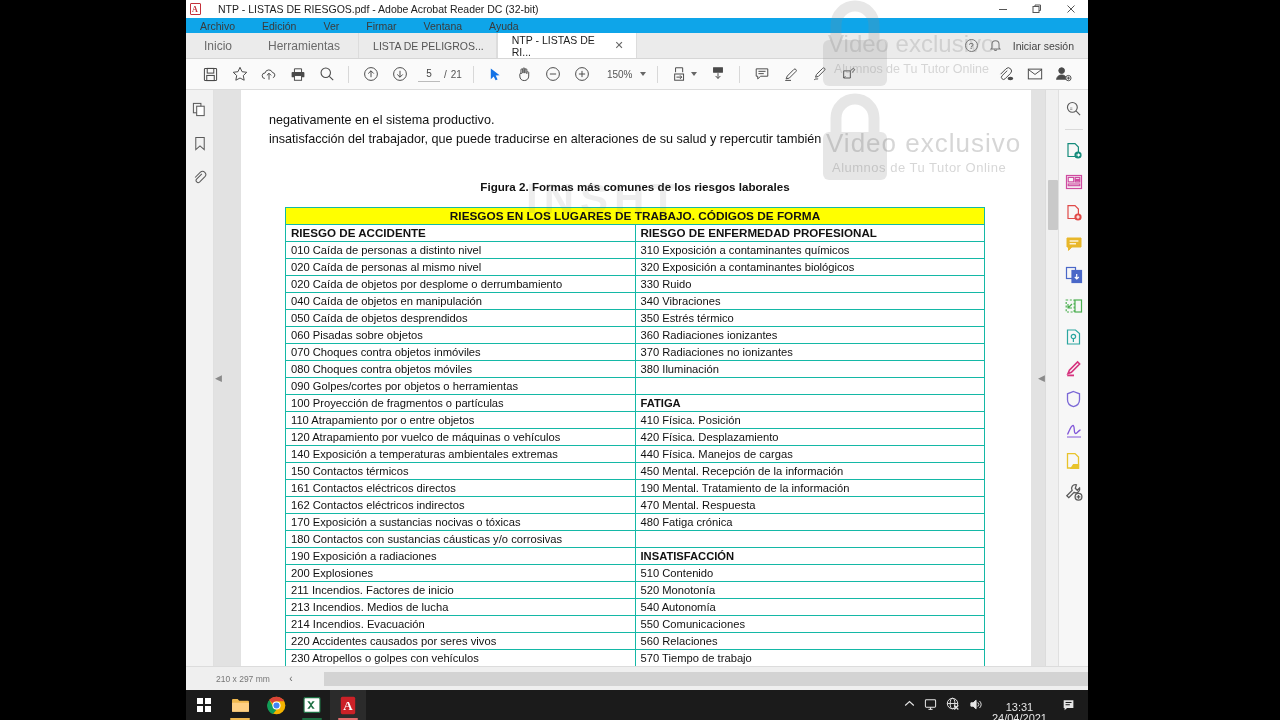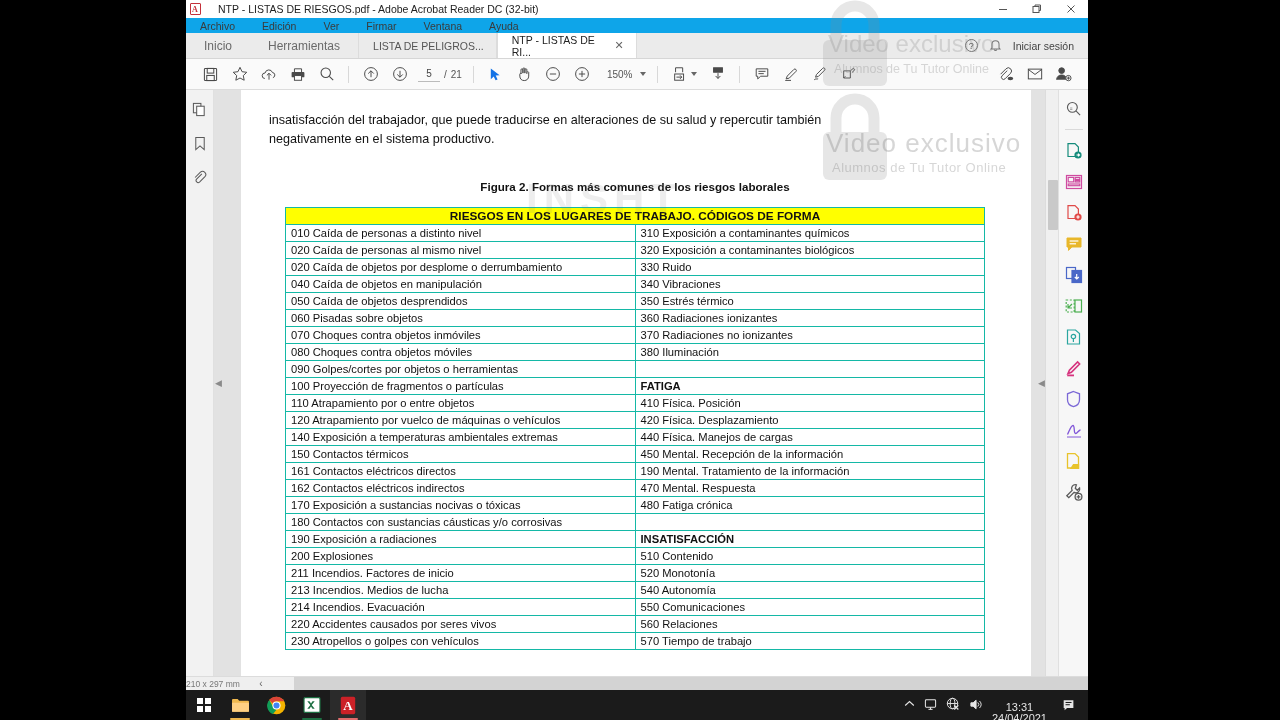--- a/index.html
+++ b/index.html
@@ -186,23 +186,23 @@
     width: 30px; background: #f7f7f7; border-left: 1px solid #e0e0e0;
     padding-top: 8px; display: flex; flex-direction: column;
     align-items: center; gap: 11px;
   }
   .rrsep { width: 18px; height: 1px; background: #dadada; }
   .rricon { width: 20px; height: 20px; display: flex;
             align-items: center; justify-content: center; }
 
   
   .statusbar {
-    height: 14px; background: #efefef; border-top: 1px solid #dcdcdc;
+    height: 24px; background: #efefef; border-top: 1px solid #dcdcdc;
     display: flex; align-items: center; font-size: 8.5px; color: #777;
-    flex: 0 0 auto; gap: 12px;
+    flex: 0 0 auto; padding-left: 30px; gap: 12px;
   }
   .statusbar .sb-bar { flex: 1; height: 14px; background: #d3d3d3; margin-left: 12px; }
   .statusbar .sb-end { width: 18px; text-align: center; color: #666; font-size: 10px; }
 
   
   .watermark {
     position: absolute; pointer-events: none; z-index: 40;
     color: rgba(120,120,120,.30);
     font-family: "Liberation Sans", sans-serif;
     white-space: nowrap;
@@ -471,30 +471,34 @@
         </div>
       </div>
 
       <div class="docarea">
         <div class="pgarrow left">◀</div>
         <div class="pgarrow right">◀</div>
 
         <div class="page">
           <div class="para">
             <span class="clip">&nbsp;</span>
+            <div>negativamente en el sistema productivo.</div>
             <div>insatisfacción del trabajador, que puede traducirse en alteraciones de su salud y repercutir también</div>
-            <div>negativamente en el sistema productivo.</div>
           </div>
 
           <div class="figcap">Figura 2. Formas más comunes de los riesgos laborales</div>
 
           <table class="riesgos">
             <tbody>
               <tr class="titlerow">
                 <td colspan="2">RIESGOS EN LOS LUGARES DE TRABAJO. CÓDIGOS DE FORMA</td>
+              </tr>
+              <tr class="hdrow">
+                <td>RIESGO DE ACCIDENTE</td>
+                <td>RIESGO DE ENFERMEDAD PROFESIONAL</td>
               </tr>
             <tr>
                   <td>010 Caída de personas a distinto nivel</td>
                   <td>310 Exposición a contaminantes químicos</td>
                 </tr>
                 <tr>
                   <td>020 Caída de personas al mismo nivel</td>
                   <td>320 Exposición a contaminantes biológicos</td>
                 </tr>
                 <tr>

